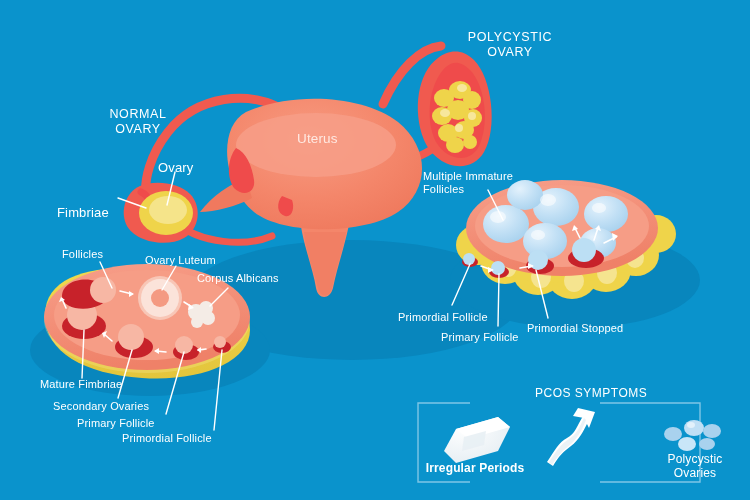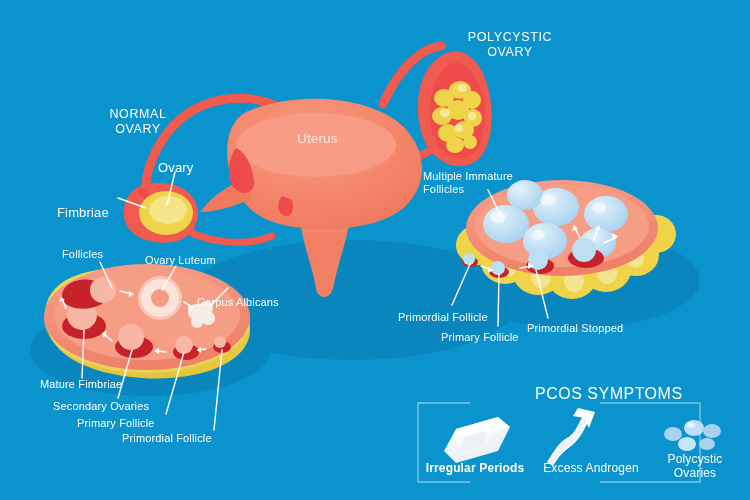--- a/index.html
+++ b/index.html
@@ -26,21 +26,21 @@
   }
   .lbl.head{
     font-size:12.5px;
     line-height:15px;
     letter-spacing:.6px;
     text-align:center;
     white-space:pre-line;
   }
   .lbl.big{ font-size:13px; }
   .lbl.sym{ font-size:12px; text-align:center; white-space:pre-line; line-height:14px;}
-  .lbl.symtitle{ font-size:16px; letter-spacing:.5px;}
+  .lbl.symtitle{ font-size:12px; letter-spacing:.5px;}
   .lbl.uterus{ font-size:13.5px; color:#ffe9e2; }
 </style>
 </head>
 <body>
 
 <div id="stage">
 
   <svg width="750" height="500" viewBox="0 0 750 500">
     <defs>
       <radialGradient id="gUterus" cx="42%" cy="32%" r="72%">
@@ -330,21 +330,21 @@
   <div class="lbl uterus" style="left:297px;top:132px;text-align:center;">Uterus</div>
 
   <div class="lbl big" style="left:158px;top:161px;">Ovary</div>
 
   <div class="lbl big" style="left:57px;top:172px;margin-top:34px;">Fimbriae</div>
 
   <div class="lbl" style="left:62px;top:248px;">Follicles</div>
 
   <div class="lbl" style="left:145px;top:254px;">Ovary Luteum</div>
 
-  <div class="lbl" style="left:197px;top:272px;margin-top:24px;">Corpus Albicans</div>
+  <div class="lbl" style="left:197px;top:272px;">Corpus Albicans</div>
 
   <div class="lbl" style="left:40px;top:378px;">Mature Fimbriae</div>
 
   <div class="lbl" style="left:53px;top:400px;">Secondary Ovaries</div>
 
   <div class="lbl" style="left:77px;top:417px;">Primary Follicle</div>
 
   <div class="lbl" style="left:122px;top:432px;">Primordial Follicle</div>
 
   <div class="lbl" style="left:423px;top:170px;white-space:pre-line;">Multiple Immature
@@ -353,18 +353,17 @@
   <div class="lbl" style="left:398px;top:311px;">Primordial Follicle</div>
 
   <div class="lbl" style="left:441px;top:331px;">Primary Follicle</div>
 
   <div class="lbl" style="left:527px;top:322px;">Primordial Stopped</div>
 
   <div class="lbl symtitle" style="left:535px;top:387px;">PCOS  SYMPTOMS</div>
 
   <div class="lbl sym" style="left:425px;top:461px;width:100px;font-weight:bold;">Irregular Periods</div>
 
-  <div class="lbl sym" style="left:531px;top:461px;width:120px;">Excess Androgen</div>
 
   <div class="lbl sym" style="left:650px;top:452px;width:90px;">Polycystic
 Ovaries</div>
 
 </div>
 
 </body></html>

